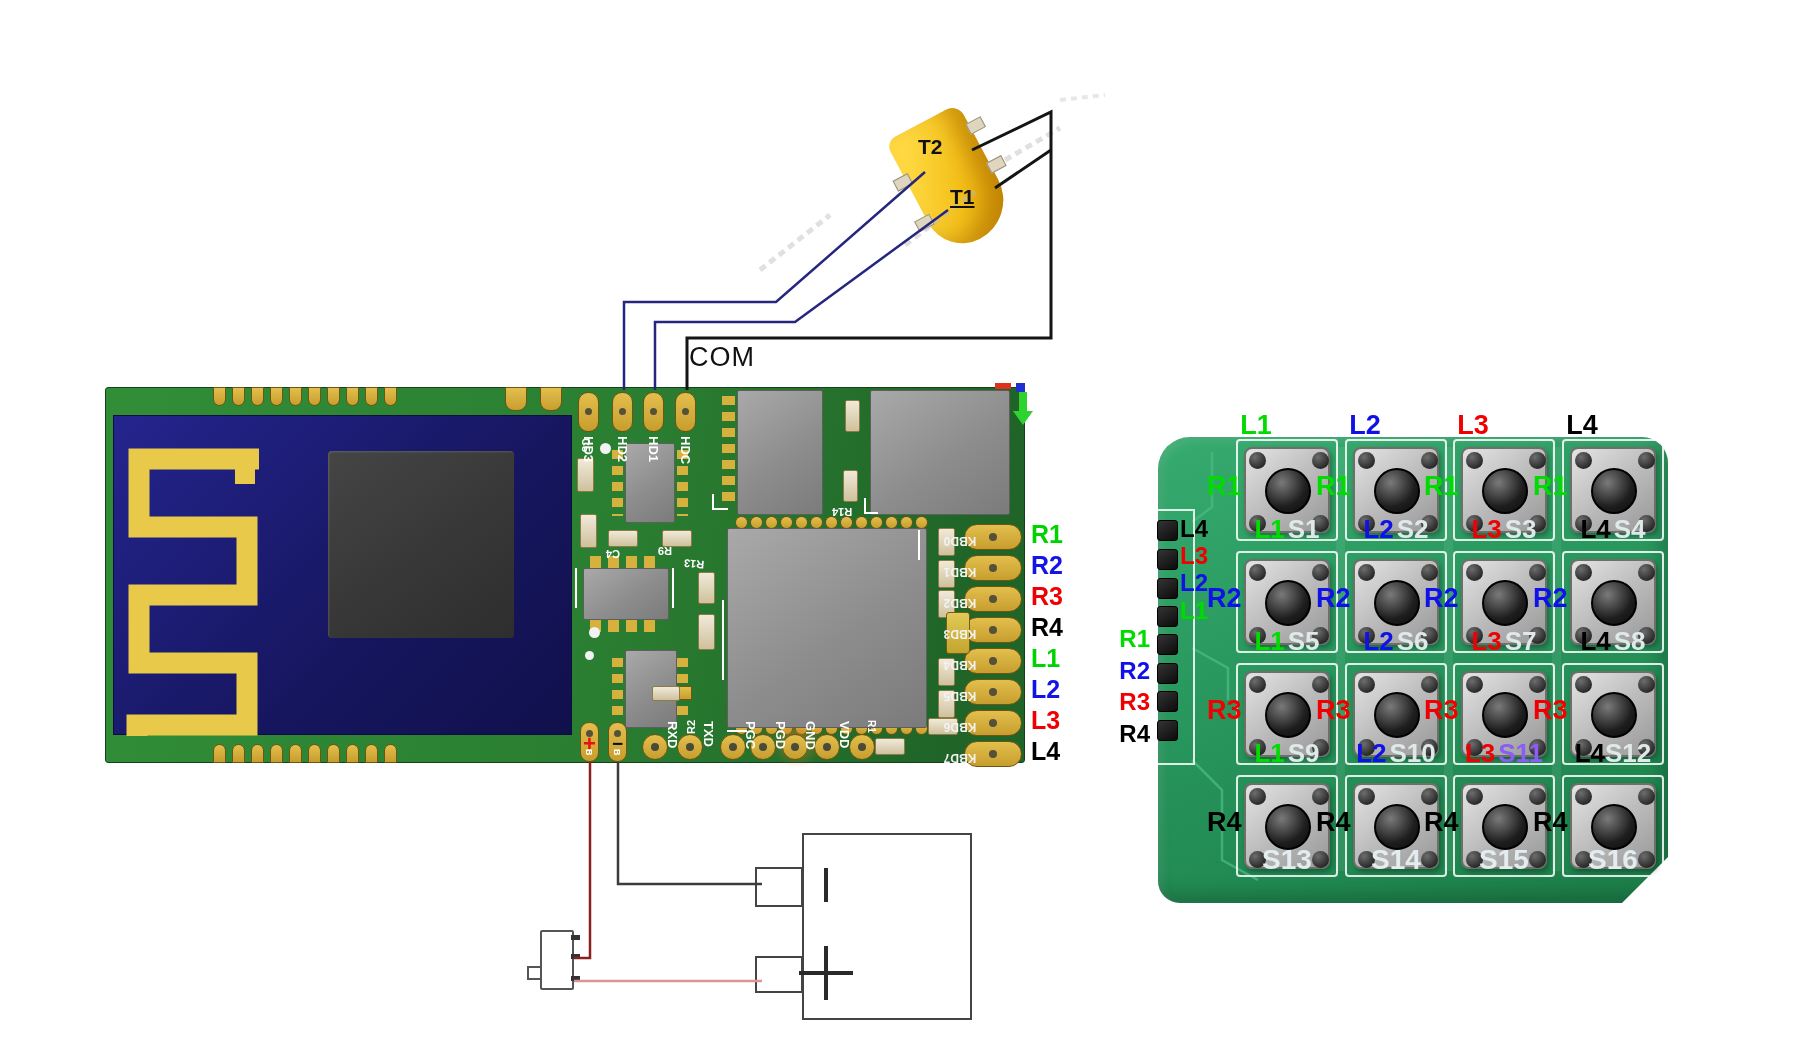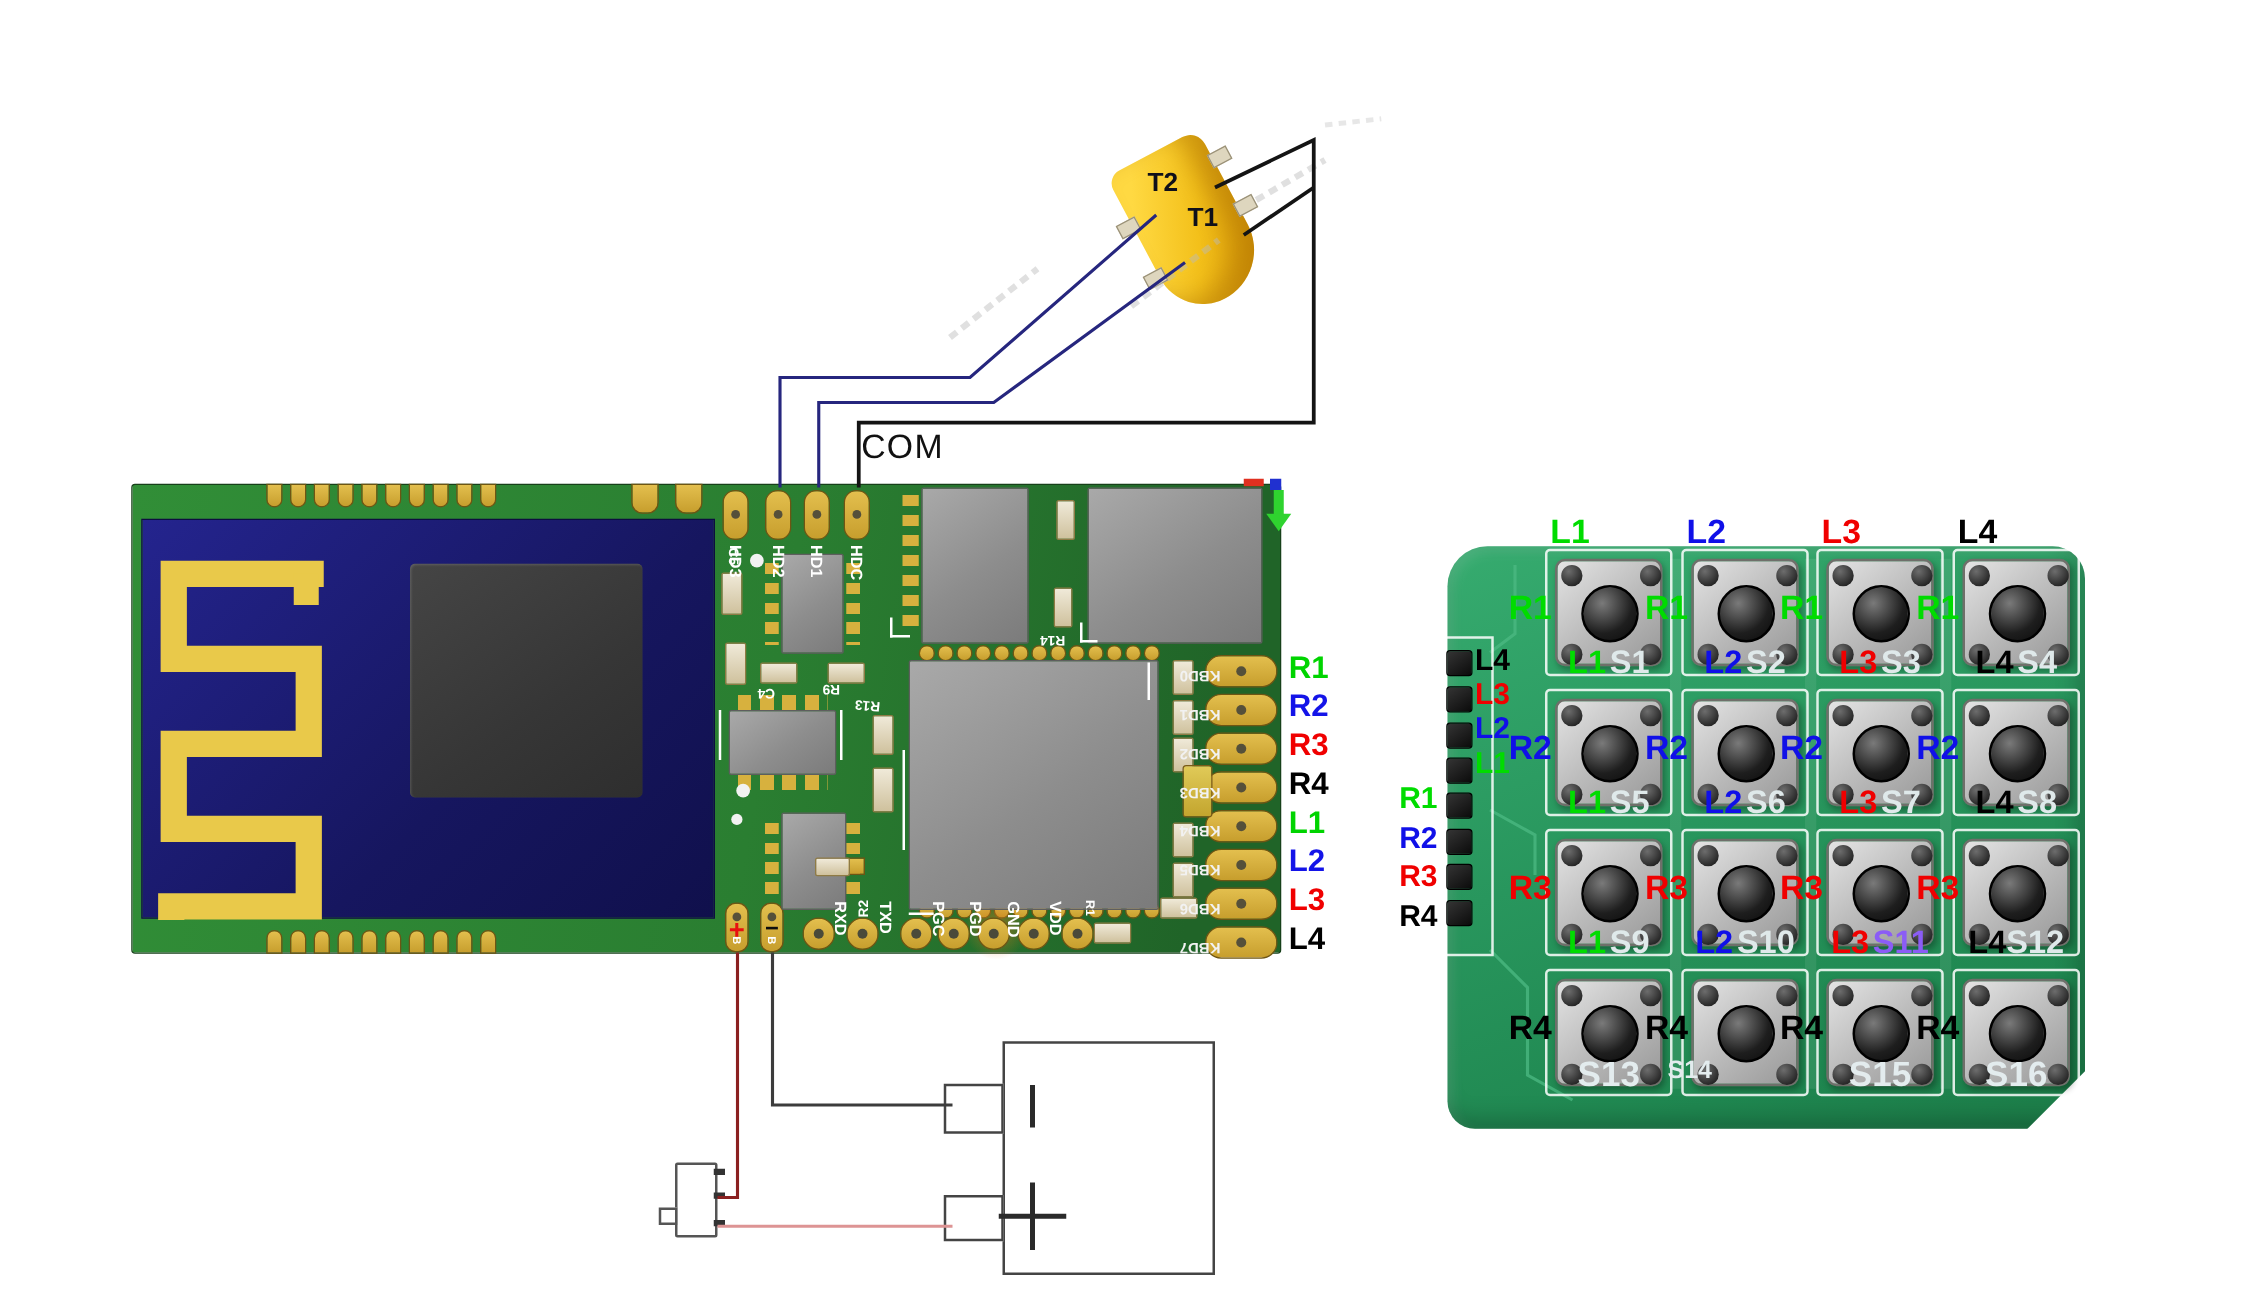--- a/index.html
+++ b/index.html
@@ -59,21 +59,21 @@
   <div id="yellow-comp" class="abs" style="left:911px;top:115px;width:82px;height:130px;z-index:9;transform:rotate(-28deg);">
     <div class="abs" style="left:0;top:0;width:82px;height:130px;border-radius:12px 14px 46px 40px;
                 background:linear-gradient(115deg,#ffd942 15%,#f3c01a 55%,#dd9e06 92%);
                 box-shadow:inset -16px -10px 20px rgba(160,100,0,.45);"></div>
     <div class="abs" style="left:-12px;top:38px;width:15px;height:10px;background:#ded6be;border:1px solid #9a9178;"></div>
     <div class="abs" style="left:-12px;top:84px;width:15px;height:10px;background:#ded6be;border:1px solid #9a9178;"></div>
     <div class="abs" style="left:79px;top:22px;width:15px;height:10px;background:#ded6be;border:1px solid #9a9178;"></div>
     <div class="abs" style="left:79px;top:66px;width:15px;height:10px;background:#ded6be;border:1px solid #9a9178;"></div>
   </div>
   <div class="abs lbl" style="left:918px;top:136px;z-index:12;font-size:21px;font-weight:600;color:#10101a;">T2</div>
-  <div class="abs lbl" style="left:950px;top:164px;z-index:12;font-size:21px;font-weight:600;color:#10101a;">T1</div>
+  <div class="abs lbl" style="left:950px;top:186px;z-index:12;font-size:21px;font-weight:600;color:#10101a;text-decoration:underline;">T1</div>
   <div class="abs lbl" style="left:689px;top:344px;z-index:12;font-size:27px;font-weight:500;color:#111;letter-spacing:1px;">COM</div>
 
   <svg id="wires-svg" width="1803" height="1042" style="z-index:10;">
     <path d="M925 172 L776 302 L624 302 L624 390" fill="none" stroke="#26267e" stroke-width="2.5"></path>
     <path d="M948 210 L795 322 L655 322 L655 390" fill="none" stroke="#26267e" stroke-width="2.5"></path>
     <path d="M972 150 L1051 112 L1051 338 L687 338 L687 390" fill="none" stroke="#141414" stroke-width="3"></path>
     <path d="M995 188 L1051 150" fill="none" stroke="#141414" stroke-width="3"></path>
     <path d="M590 762 L590 958 L574 958" fill="none" stroke="#8b2020" stroke-width="2.5"></path>
     <path d="M574 981 L762 981" fill="none" stroke="#dd9494" stroke-width="2.5"></path>
     <path d="M618 762 L618 884 L762 884" fill="none" stroke="#3c3c3c" stroke-width="2.5"></path>
@@ -469,21 +469,21 @@
     </div>
     <div class="abs" style="left: 1442px; top: 738px; width: 124px; height: 30px; z-index: 8; display: flex; justify-content: center; align-items: center;">
       <span style="color: rgb(240, 0, 0); font-size: 26px; font-weight: bold;">L3</span>
       <span style="color: #8b5cf6; font-size: 26px; font-weight: 600; margin-left: 3px;">S11</span>
     </div>
     <div class="abs" style="left: 1551px; top: 738px; width: 124px; height: 30px; z-index: 8; display: flex; justify-content: center; align-items: center;">
       <span style="color: rgb(0, 0, 0); font-size: 26px; font-weight: bold;">L4</span>
       <span style="color: rgb(223, 233, 234); font-size: 26px; font-weight: 600; margin-left: 0;">S12</span>
     </div>
     <div class="lbl abs" style="left: 1225px; top: 846px; width: 124px; z-index: 8; font-size: 28px; font-weight: 600; color: rgb(227, 236, 238); text-align: center;">S13</div>
-    <div class="lbl abs" style="left: 1334px; top: 846px; width: 124px; z-index: 8; font-size: 20px; font-weight: 600; color: rgb(227, 236, 238); text-align: left;">S14</div>
+    <div class="lbl abs" style="left: 1334px; top: 846px; width: 124px; z-index: 8; font-size: 28px; font-weight: 600; color: rgb(227, 236, 238); text-align: center;">S14</div>
     <div class="lbl abs" style="left: 1442px; top: 846px; width: 124px; z-index: 8; font-size: 28px; font-weight: 600; color: rgb(227, 236, 238); text-align: center;">S15</div>
     <div class="lbl abs" style="left: 1551px; top: 846px; width: 124px; z-index: 8; font-size: 28px; font-weight: 600; color: rgb(227, 236, 238); text-align: center;">S16</div>
     <div class="abs" style="left: 1149px; top: 509px; width: 42px; height: 252px; z-index: 5; border: 2px solid rgba(255, 255, 255, 0.85); background: rgba(0, 0, 0, 0);"></div>
     <div class="hpin abs" style="left: 1157px; top: 520px; width: 21px; height: 21px; z-index: 6;"></div>
     <div class="hpin abs" style="left: 1157px; top: 549px; width: 21px; height: 21px; z-index: 6;"></div>
     <div class="hpin abs" style="left: 1157px; top: 578px; width: 21px; height: 21px; z-index: 6;"></div>
     <div class="hpin abs" style="left: 1157px; top: 606px; width: 21px; height: 21px; z-index: 6;"></div>
     <div class="hpin abs" style="left: 1157px; top: 634px; width: 21px; height: 21px; z-index: 6;"></div>
     <div class="hpin abs" style="left: 1157px; top: 663px; width: 21px; height: 21px; z-index: 6;"></div>
     <div class="hpin abs" style="left: 1157px; top: 691px; width: 21px; height: 21px; z-index: 6;"></div>

